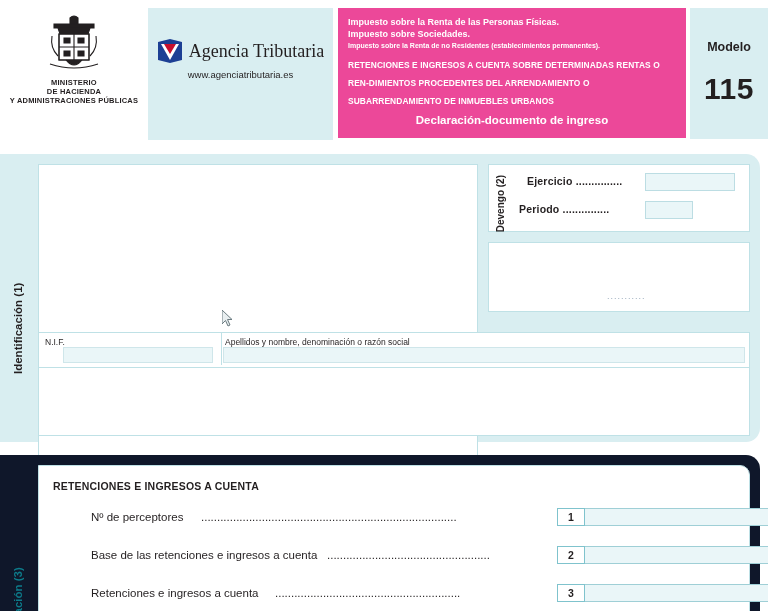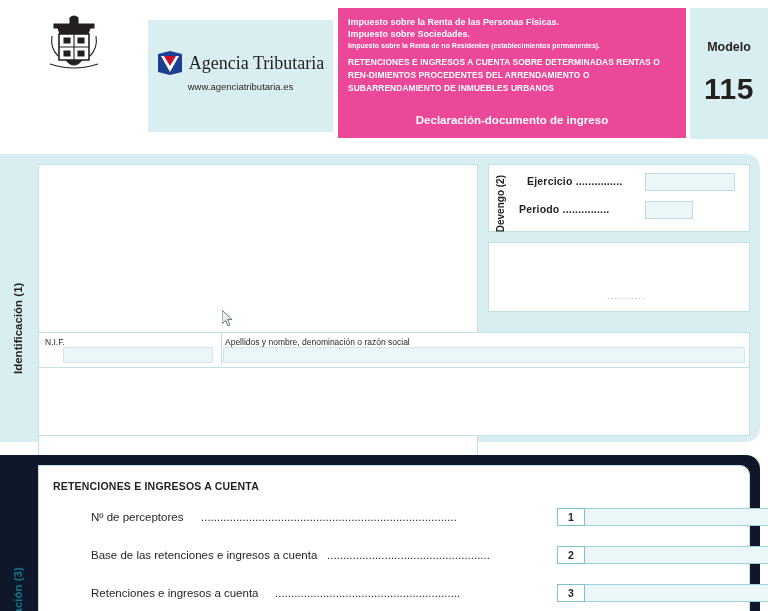--- a/index.html
+++ b/index.html
@@ -46,23 +46,23 @@
     margin-top: 2px;
     white-space: nowrap;
   }
   .min-text .l1 { font-weight: bold; }
   .min-text .l2 { font-weight: bold; }
   .min-text .l3 { font-weight: bold; }
 
   .hdr-agencia {
     position: absolute;
     left: 148px;
-    top: 12px;
+    top: 0;
     width: 185px;
-    height: 112px;
+    height: 132px;
     background: #d9eef1;
     text-align: center;
   }
   .agencia-row {
     display: flex;
     align-items: center;
     justify-content: center;
     gap: 6px;
     margin-top: 30px;
   }
@@ -103,21 +103,21 @@
     line-height: 12px;
   }
   .t-line.small {
     font-size: 7px;
     font-weight: bold;
   }
   .t-block {
     margin-top: 4px;
     font-size: 8.4px;
     font-weight: bold;
-    line-height: 13px;
+    line-height: 18px;
     letter-spacing: .1px;
   }
   .t-decl {
     position: absolute;
     left: 0;
     right: 0;
     bottom: 12px;
     text-align: center;
     font-size: 11.5px;
     font-weight: bold;
@@ -416,20 +416,25 @@
           <path d="M13 20 h30 v26 h-30 z"></path>
           <path d="M28 20 v26 M13 33 h30"></path>
           <path d="M18 24 h6 v5 h-6 z M32 24 h6 v5 h-6 z M18 37 h6 v5 h-6 z M32 37 h6 v5 h-6 z" fill="#231f20"></path>
           <path d="M20 46 q8 10 16 0" fill="#231f20"></path>
           <path d="M6 22 q-2 12 6 20 M50 22 q2 12 -6 20"></path>
           <path d="M4 50 q24 8 48 0"></path>
           <path d="M24 4 q4 -4 8 0 l0 6 h-8 z" fill="#231f20"></path>
         </g>
       </svg>
     </div>
+    <div class="min-text">
+      <div class="l1">MINISTERIO</div>
+      <div class="l2">DE HACIENDA</div>
+      <div class="l3">Y ADMINISTRACIONES PÚBLICAS</div>
+    </div>
   </div>
 
   <div class="hdr-agencia">
     <div class="agencia-row">
       <span class="agencia-logo">
         <svg width="26" height="26" viewBox="0 0 26 26">
           <polygon points="1,4 13,1 25,4 25,22 13,25 1,22" fill="#1c3f94"></polygon>
           <polygon points="4,6 13,22 22,6" fill="#ffffff"></polygon>
           <polygon points="7,6 13,16 19,6" fill="#c8102e"></polygon>
         </svg>

